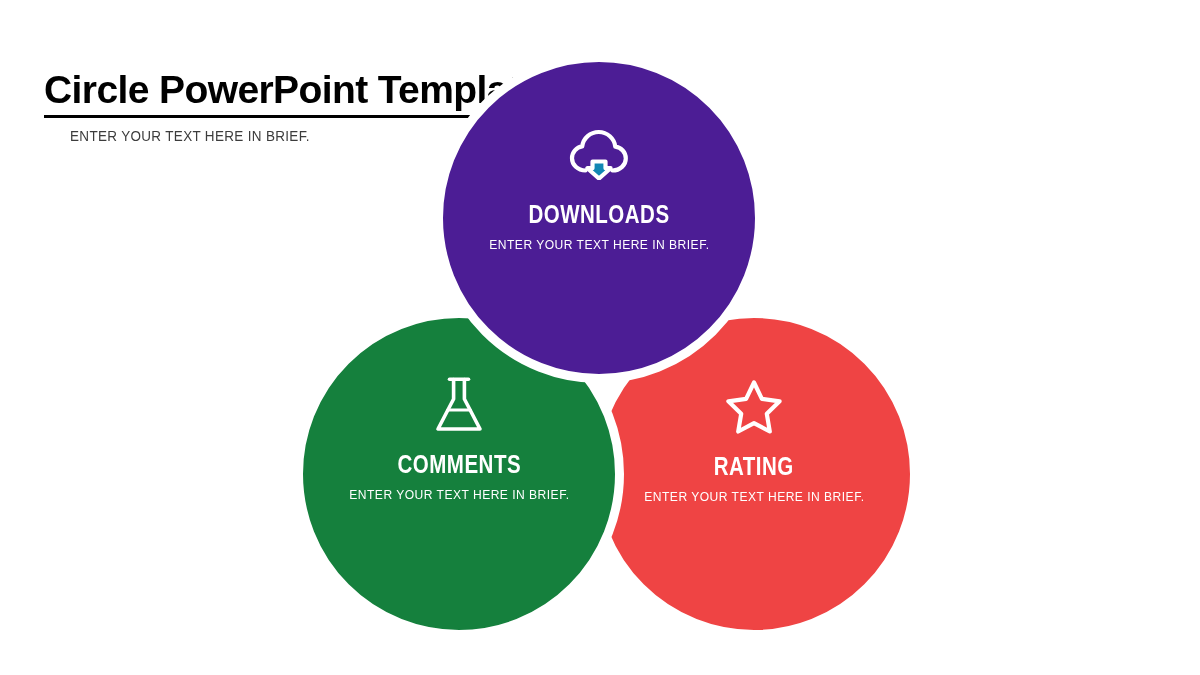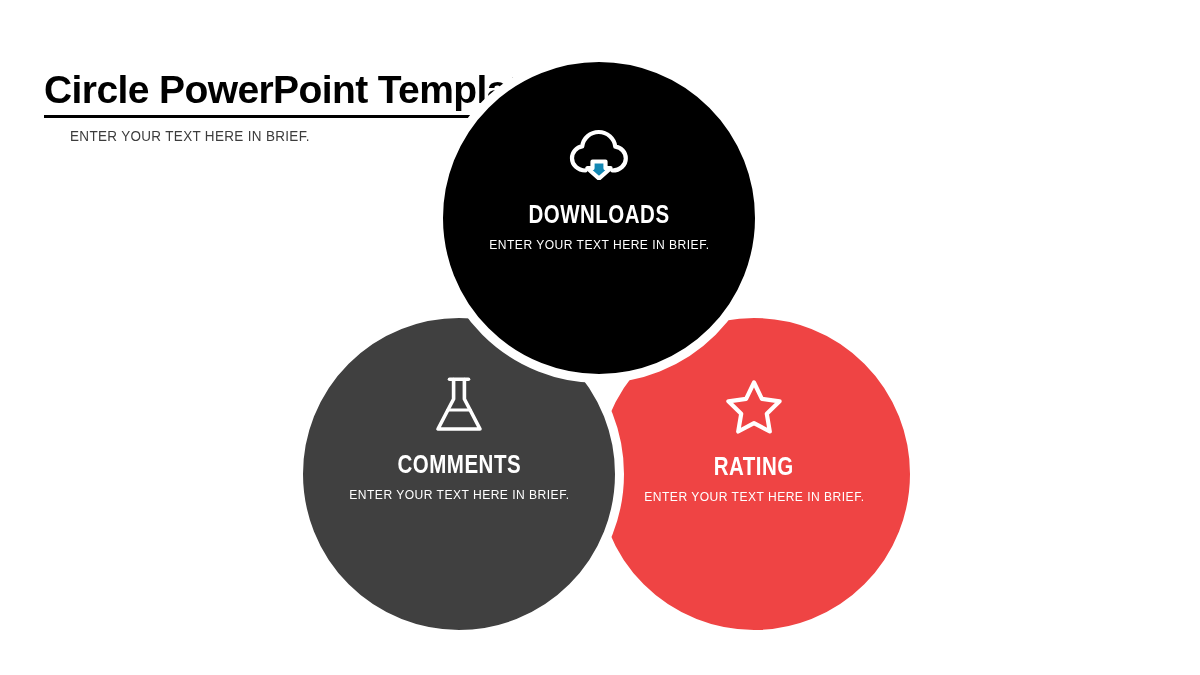--- a/index.html
+++ b/index.html
@@ -69,29 +69,29 @@
     flex-direction: column;
     align-items: center;
     justify-content: flex-start;
     text-align: center;
   }
   .circle-downloads {
     width: 330px;
     height: 330px;
     left: 434px;
     top: 53px;
-    background: #000000;
+    background: #4c1d95;
     z-index: 3;
   }
   .circle-comments {
     width: 330px;
     height: 330px;
     left: 294px;
     top: 309px;
-    background: #404040;
+    background: #15803d;
     z-index: 2;
   }
   .circle-rating {
     width: 330px;
     height: 330px;
     left: 589px;
     top: 309px;
     background: #ef4444;
     z-index: 1;
   }

